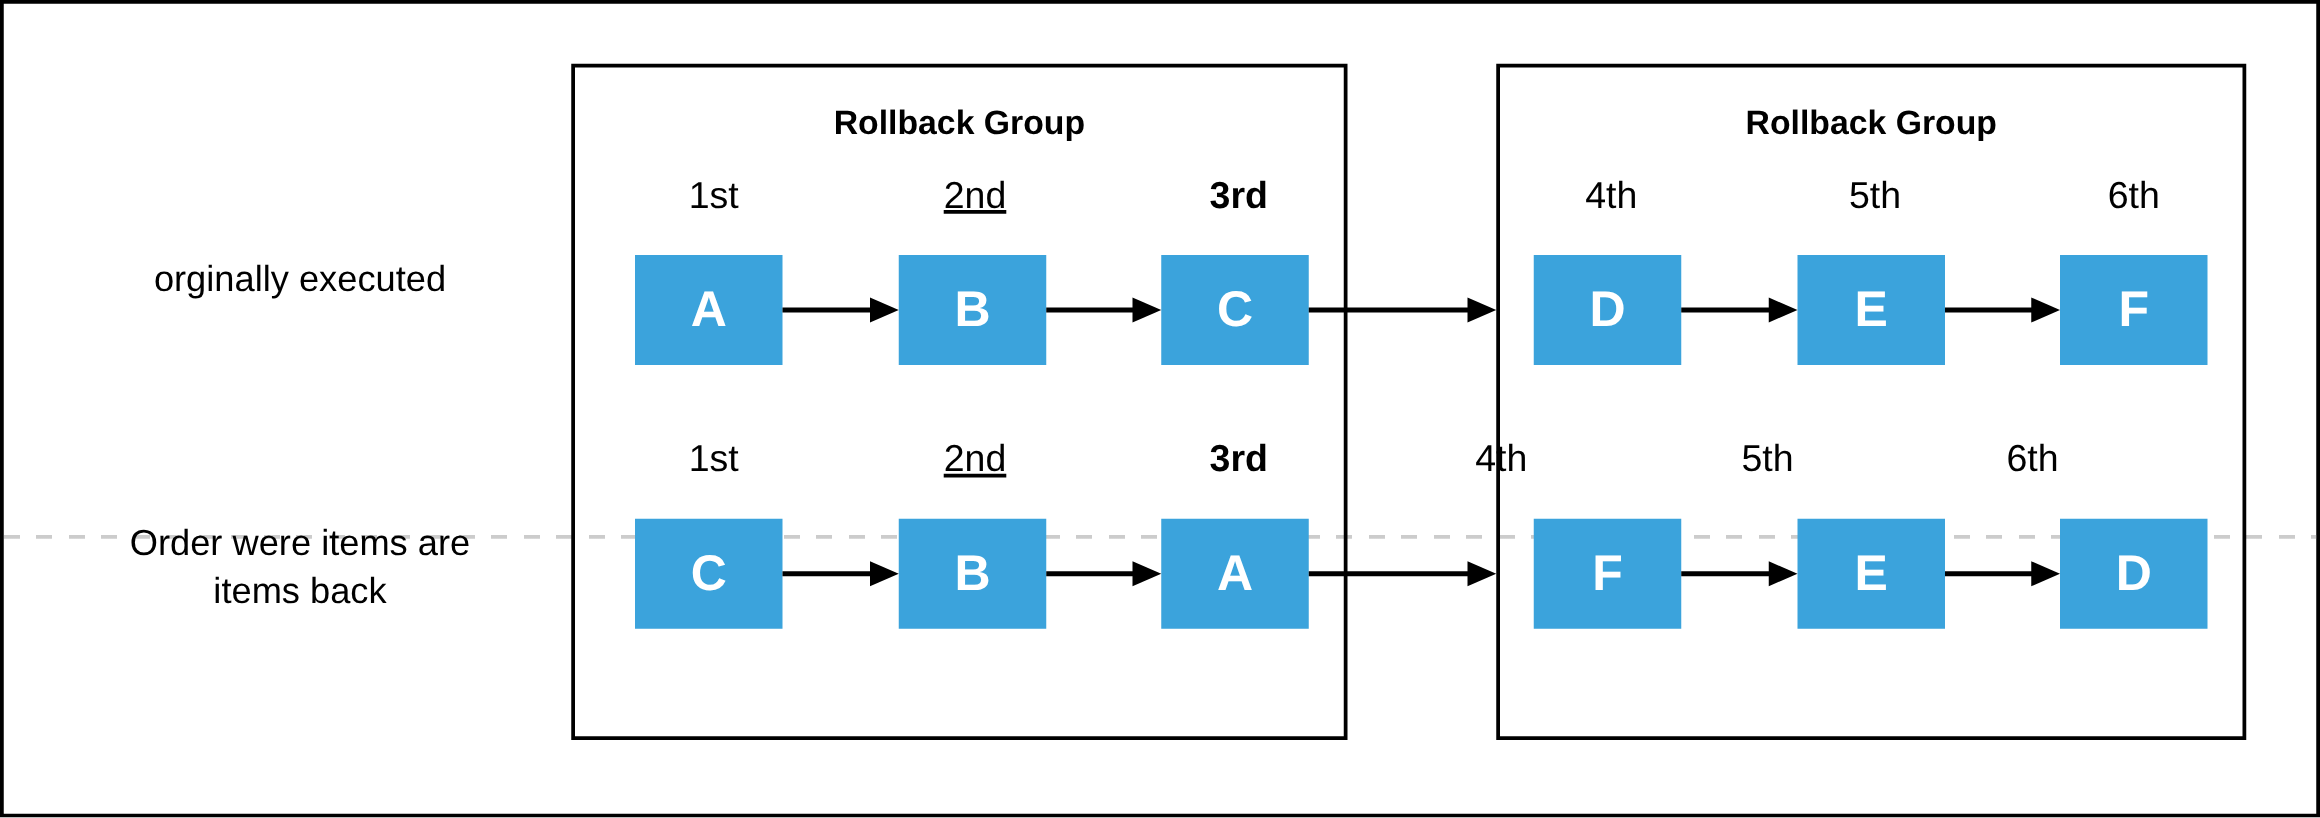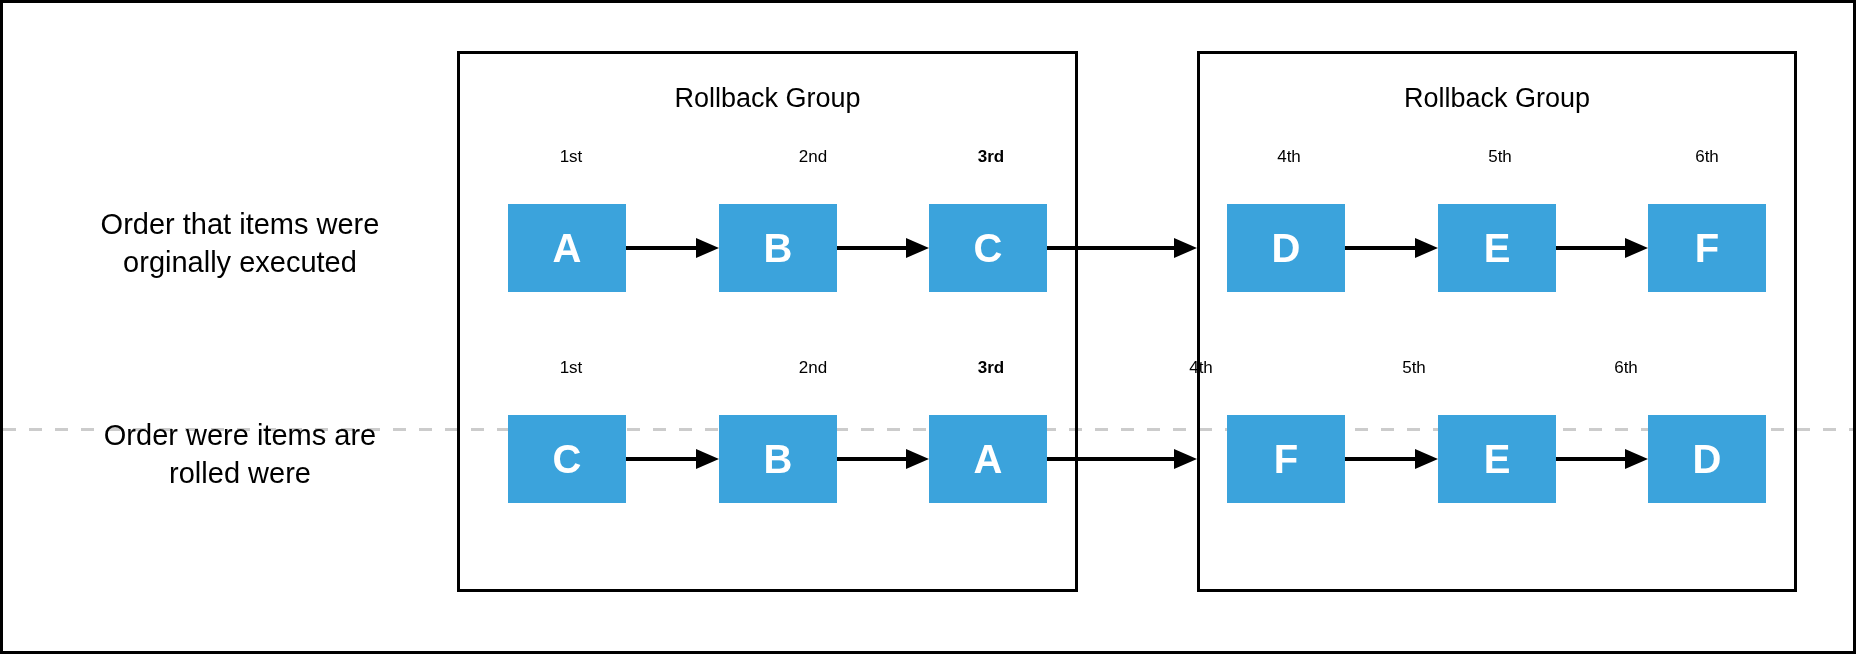--- a/index.html
+++ b/index.html
@@ -41,40 +41,40 @@
   }
   .group-1 { left: 454px; width: 621px; }
   .group-2 { left: 1194px; width: 600px; }
   .group-title {
     position: absolute;
     left: 0;
     top: 29px;
     width: 100%;
     text-align: center;
     font-size: 27px;
-    font-weight: normal;
+    font-weight: bold;
     line-height: 30px;
     z-index: 3;
   }
   .side-label {
     position: absolute;
     left: 42px;
     width: 390px;
     text-align: center;
     font-size: 29px;
     line-height: 38px;
     z-index: 3;
   }
   .side-label-executed { top: 202px; }
   .side-label-rolledback { top: 413px; }
   .ordinal {
     position: absolute;
     width: 80px;
     text-align: center;
-    font-size: 17px;
+    font-size: 30px;
     line-height: 28px;
     z-index: 3;
   }
   .ordinal.r1 { top: 140px; }
   .ordinal.r2 { top: 351px; }
   .node {
     position: absolute;
     width: 118px;
     height: 88px;
     background: var(--node-fill);
@@ -119,21 +119,21 @@
     border-bottom: 10px solid transparent;
     border-left: 23px solid var(--arrow);
   }
   .a1 { left: 623px;  width: 93px;  }
   .a2 { left: 834px;  width: 92px;  }
   .a3 { left: 1044px; width: 150px; }
   .a4 { left: 1342px; width: 93px;  }
   .a5 { left: 1553px; width: 92px;  }
   
   .o1  { left: 528px;  }
-  .o2  { left: 770px;  }
+  .o2  { left: 737px; text-decoration: underline;  }
   .o3  { left: 948px; font-weight: bold;  }
   .o4a { left: 1246px; }
   .o5a { left: 1457px; }
   .o6a { left: 1664px; }
   .o4b { left: 1158px; }
   .o5b { left: 1371px; }
   .o6b { left: 1583px; }
 </style>
 </head>
 <body>
@@ -143,26 +143,25 @@
   <div class="divider"></div>
 
   <div class="group group-1">
     <div class="group-title">Rollback Group</div>
   </div>
   <div class="group group-2">
     <div class="group-title">Rollback Group</div>
   </div>
 
   <div class="side-label side-label-executed">
-    <div>Order that items were</div>
     <div>orginally executed</div>
   </div>
   <div class="side-label side-label-rolledback">
     <div>Order were items are</div>
-    <div>rolled were</div>
+    <div>items back</div>
   </div>
 
   <div class="ordinal r1 o1">1st</div>
   <div class="ordinal r1 o2">2nd</div>
   <div class="ordinal r1 o3">3rd</div>
   <div class="ordinal r1 o4a">4th</div>
   <div class="ordinal r1 o5a">5th</div>
   <div class="ordinal r1 o6a">6th</div>
 
   <div class="node r1 c1">

